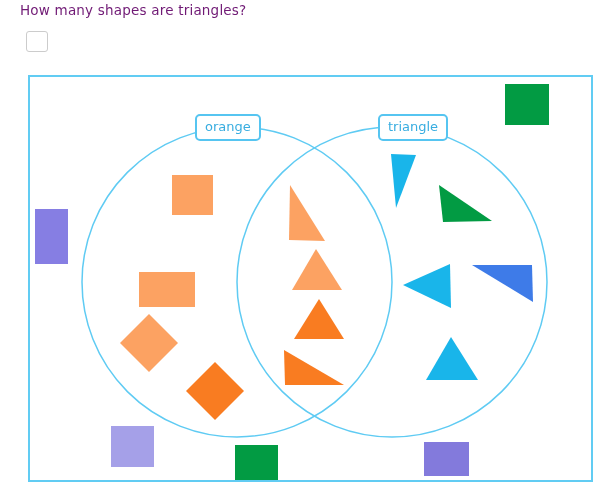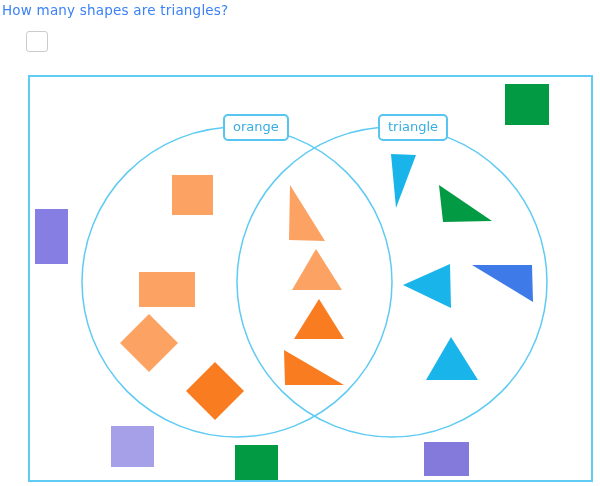--- a/index.html
+++ b/index.html
@@ -1,19 +1,19 @@
 <!DOCTYPE html>
 <html><head>
 <meta charset="utf-8">
 <style>
   * { margin: 0; padding: 0; box-sizing: border-box; }
   html, body { width: 600px; height: 486px; background: #ffffff; font-family: "DejaVu Sans", "Liberation Sans", sans-serif; }
   .question {
-    position: absolute; left: 2px; top: 2px;
-    font-size: 13.5px; color: #3b82f6; letter-spacing: 0.2px;
+    position: absolute; left: 20px; top: 2px;
+    font-size: 13.5px; color: #701a75; letter-spacing: 0.2px;
   }
   .answer-box {
     position: absolute; left: 26px; top: 31px;
     width: 22px; height: 21px;
     border: 1px solid #cccccc; border-radius: 3px;
     background: #ffffff; outline: none;
     font-size: 13px; text-align: center; color: #333;
   }
   .frame {
     position: absolute; left: 28px; top: 75px;
@@ -24,21 +24,21 @@
   .circle-label {
     position: absolute;
     background: #ffffff;
     border: 2px solid #56c5f1;
     border-radius: 5px;
     padding: 3px 8px 4px 8px;
     font-size: 13px; color: #38ade0;
     line-height: 1.25;
     white-space: nowrap;
   }
-  .label-orange { left: 165px; top: 37px; margin-left: 28px; }
+  .label-orange { left: 165px; top: 37px; }
   .label-triangle { left: 348px; top: 37px; padding-left: 8px; }
 </style>
 </head>
 <body>
 
 <div class="question">How many shapes are triangles?</div>
 
 <input class="answer-box" type="text" value="" style="">
 
 <div class="frame">

